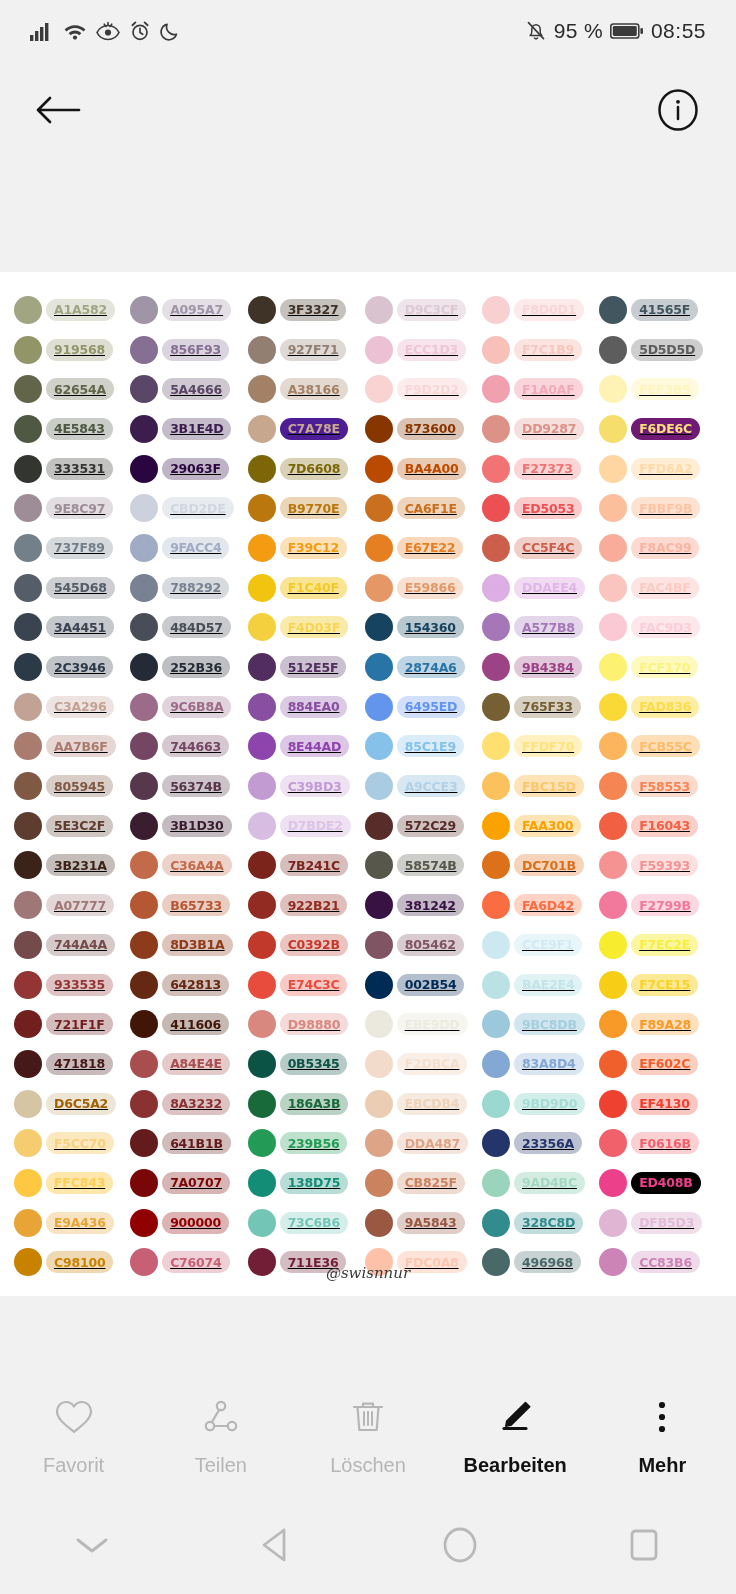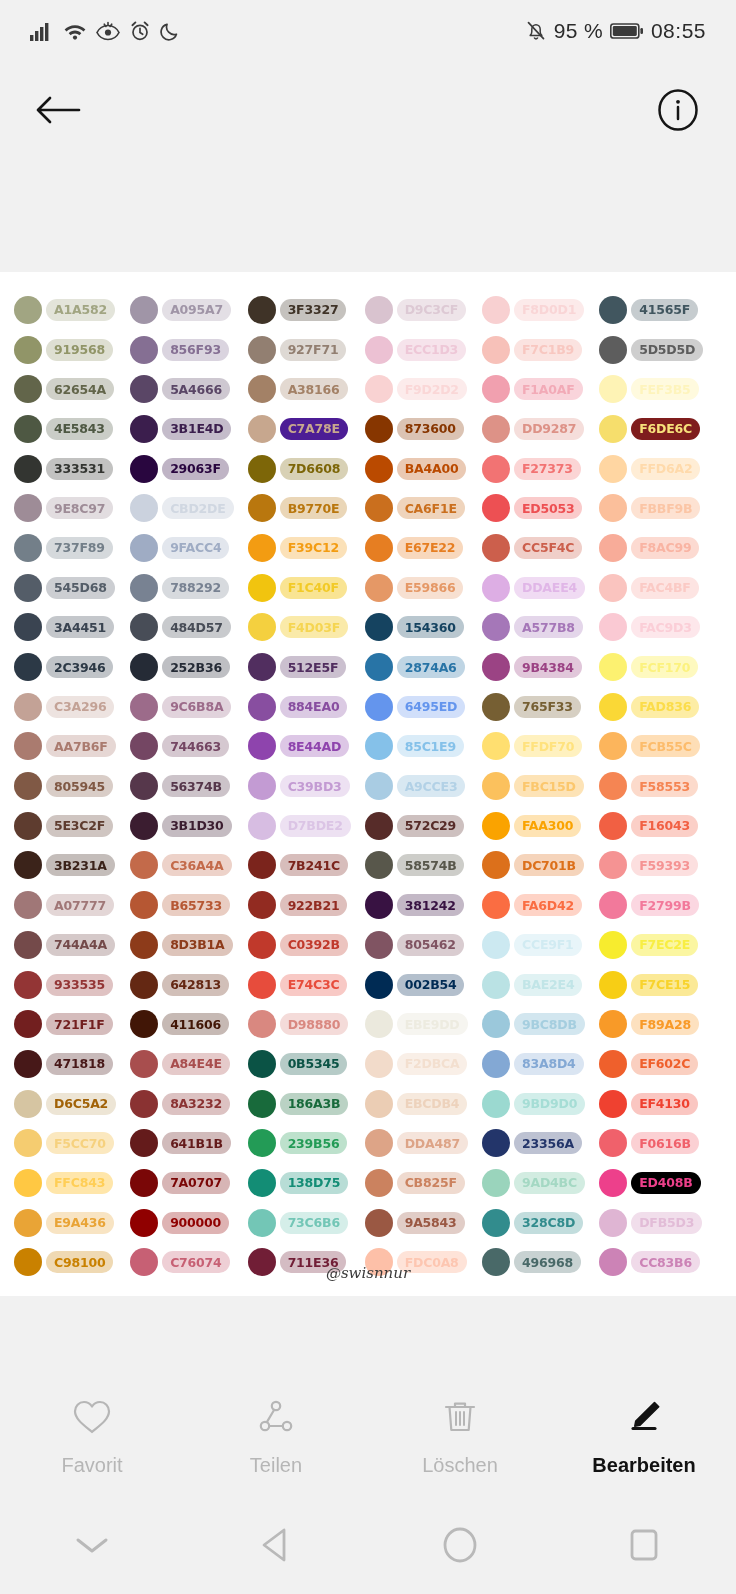--- a/index.html
+++ b/index.html
@@ -35,20 +35,21 @@
   .photo-area{
     position:absolute; top:272px; left:0; width:736px; height:1024px;
     background:#ffffff; overflow:hidden;
   }
   .swatch-grid{
     position:absolute; top:18px; left:0; width:676px; height:986px;
     display:grid;
     grid-template-columns:repeat(6, 1fr);
     grid-auto-rows:39.7px;
     align-items:center;
+    text-decoration:underline;
   }
   .sw{
     display:flex; align-items:center; gap:4px;
     padding-left:14px;
   }
   .dot{
     width:28px; height:28px; border-radius:50%;
     flex:0 0 28px;
   }
   .chip{
@@ -238,21 +239,21 @@
         <div class="sw">
           <div class="dot" style="background: rgb(135, 54, 0);"></div>
           <div class="chip" style="background: rgb(219, 195, 179); color: rgb(135, 54, 0);">873600</div>
         </div>
         <div class="sw">
           <div class="dot" style="background: rgb(221, 146, 135);"></div>
           <div class="chip" style="background: rgb(245, 222, 219); color: rgb(221, 146, 135);">DD9287</div>
         </div>
         <div class="sw">
           <div class="dot" style="background: rgb(246, 222, 108);"></div>
-          <div class="chip" style="background: #7f1d1d; color: rgb(247, 225, 123);">F6DE6C</div>
+          <div class="chip" style="background: #701a75; color: rgb(247, 225, 123);">F6DE6C</div>
         </div>
         <div class="sw">
           <div class="dot" style="background: rgb(51, 53, 49);"></div>
           <div class="chip" style="background: rgb(194, 194, 193); color: rgb(51, 53, 49);">333531</div>
         </div>
         <div class="sw">
           <div class="dot" style="background: rgb(41, 6, 63);"></div>
           <div class="chip" style="background: rgb(191, 180, 197); color: rgb(41, 6, 63);">29063F</div>
         </div>
         <div class="sw">
@@ -780,20 +781,28 @@
           </svg></span>
         <span class="tb-label">Löschen</span>
       </div>
       <div class="tb-item active">
         <span><svg width="42" height="40" viewBox="0 0 42 40">
             <path d="M31.5 5.5l4.2 4.2L17 28.2l-5.2 1 1-5.2z" fill="#121212" stroke="#121212" stroke-width="1.6" stroke-linejoin="round"></path>
             <path d="M10 31.5h22" stroke="#121212" stroke-width="3.1" stroke-linecap="round"></path>
           </svg></span>
         <span class="tb-label">Bearbeiten</span>
       </div>
+      <div class="tb-item active">
+        <span><svg width="20" height="40" viewBox="0 0 20 40">
+            <circle cx="10" cy="8" r="3.1" fill="#121212"></circle>
+            <circle cx="10" cy="20" r="3.1" fill="#121212"></circle>
+            <circle cx="10" cy="32" r="3.1" fill="#121212"></circle>
+          </svg></span>
+        <span class="tb-label">Mehr</span>
+      </div>
     </div>
 
   <div class="navbar">
     <div class="nav-btn">
       <svg width="36" height="24" viewBox="0 0 36 24">
         <path d="M4 7l14 11L32 7" fill="none" stroke="#b9b9b9" stroke-width="3" stroke-linecap="round" stroke-linejoin="round"></path>
       </svg>
     </div>
     <div class="nav-btn">
       <svg width="34" height="36" viewBox="0 0 34 36">

